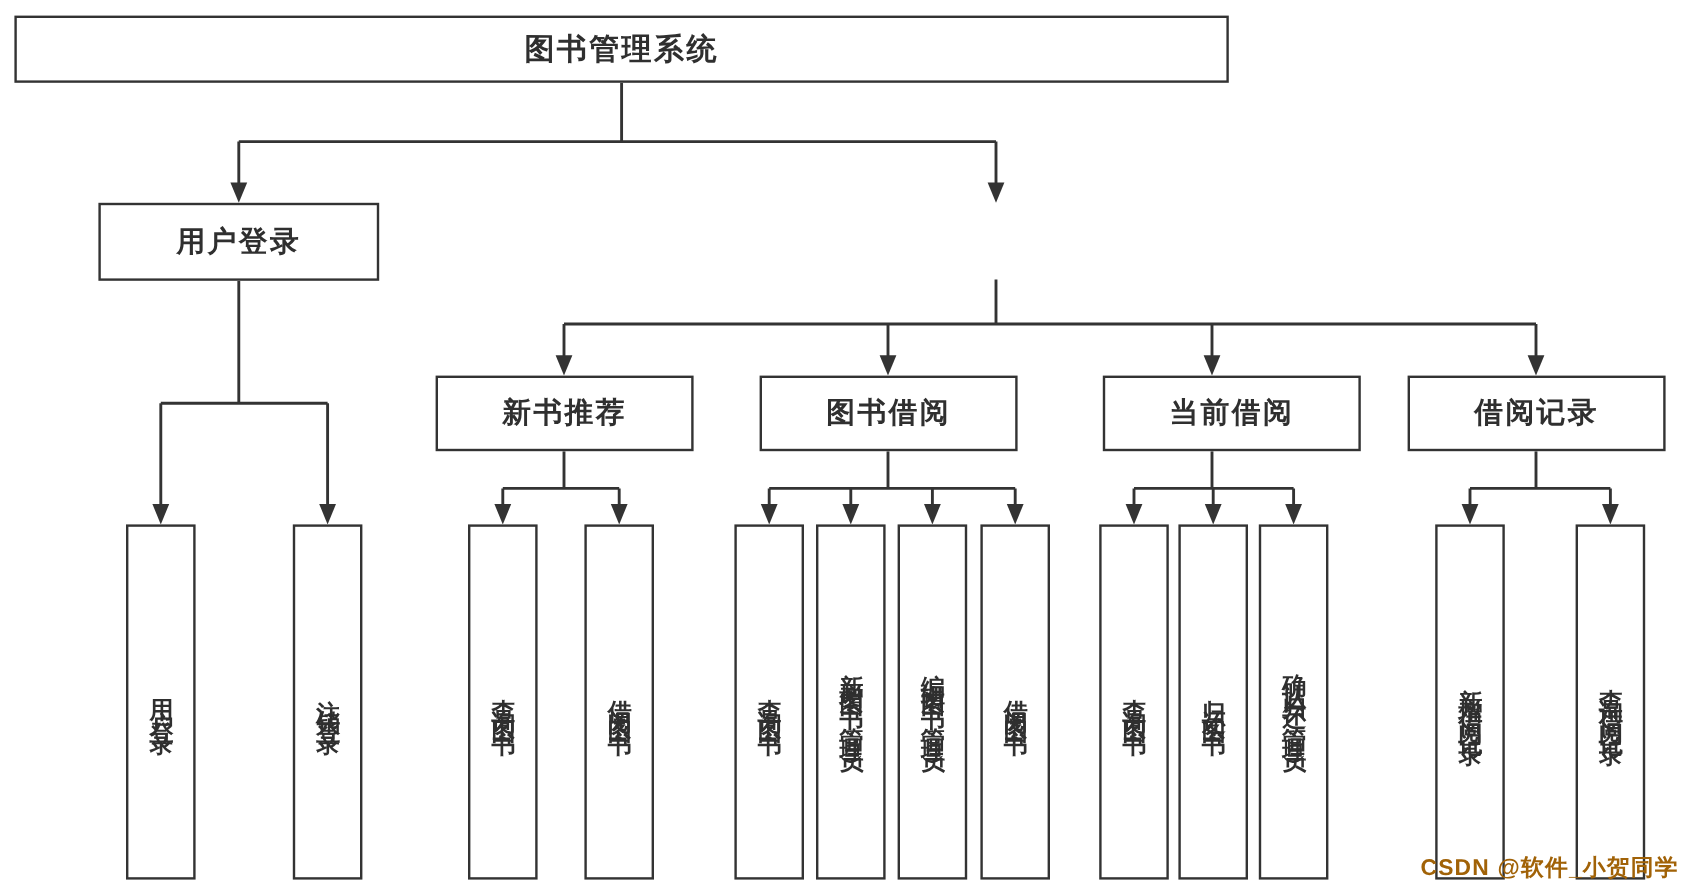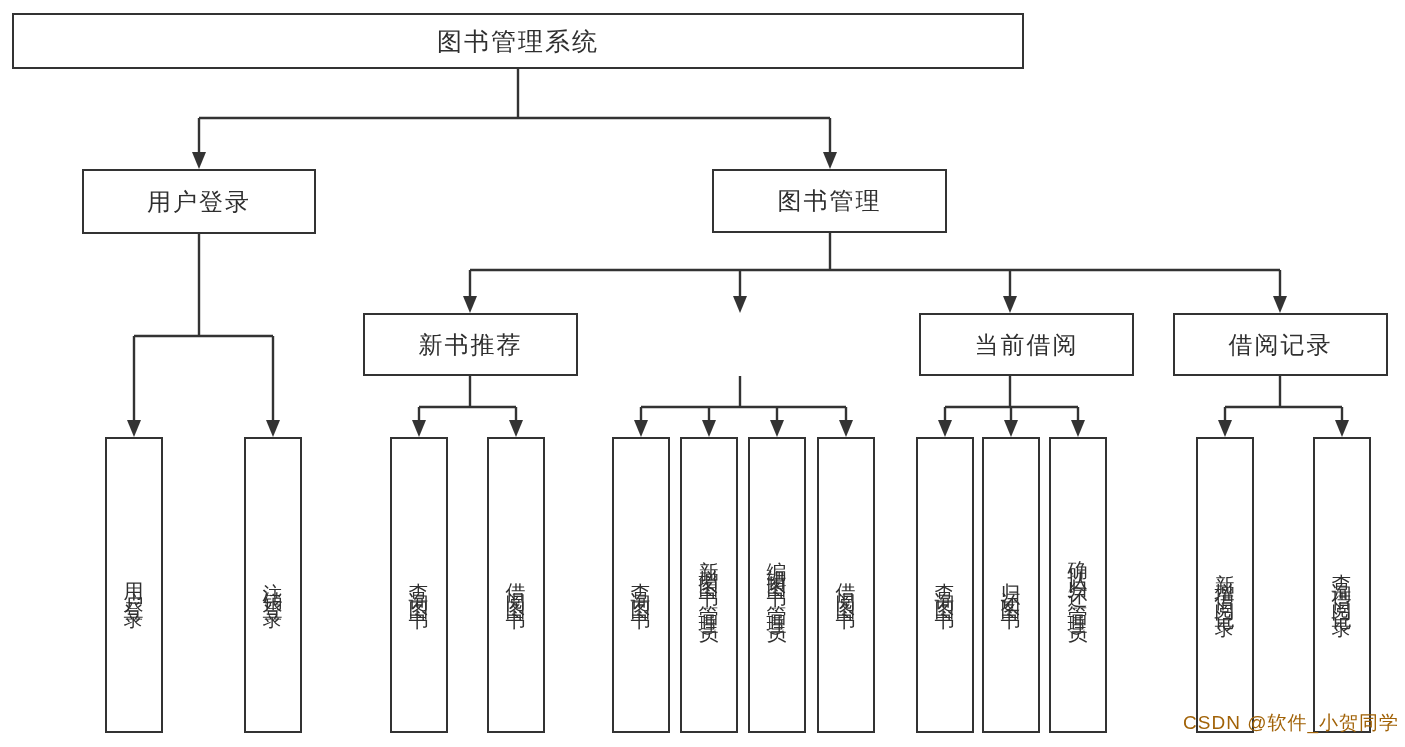--- a/index.html
+++ b/index.html
@@ -7,20 +7,21 @@
     padding: 0;
     background: #ffffff;
     font-family: "Liberation Sans", "DejaVu Sans", sans-serif;
   }
   .canvas {
     position: relative;
     width: 1405px;
     height: 747px;
     background: #ffffff;
     overflow: hidden;
+    font-weight: bold;
   }
   .connectors {
     position: absolute;
     left: 0; top: 0;
     width: 1405px; height: 747px;
   }
   .box {
     position: absolute;
     box-sizing: border-box;
     border: 2.5px solid #333333;
@@ -106,23 +107,23 @@
       <polygon points="1004,420 1018,420 1011,437"></polygon>
       <polygon points="1071,420 1085,420 1078,437"></polygon>
       <polygon points="1218,420 1232,420 1225,437"></polygon>
       <polygon points="1335,420 1349,420 1342,437"></polygon>
     </g>
   </svg>
 
   <div class="box root">图书管理系统</div>
 
   <div class="box lvl1 b-user">用户登录</div>
-  <div class="box lvl1 b-mgmt">图书管理</div>
 
   <div class="box group g0">新书推荐</div>
+  <div class="box group g1">图书借阅</div>
   <div class="box group g2">当前借阅</div>
   <div class="box group g3">借阅记录</div>
 
   <div class="box leaf l0">用户登录</div>
   <div class="box leaf l1">注销登录</div>
 
   <div class="box leaf l2">查询图书</div>
   <div class="box leaf l3">借阅图书</div>
 
   <div class="box leaf l4">查询图书</div>

